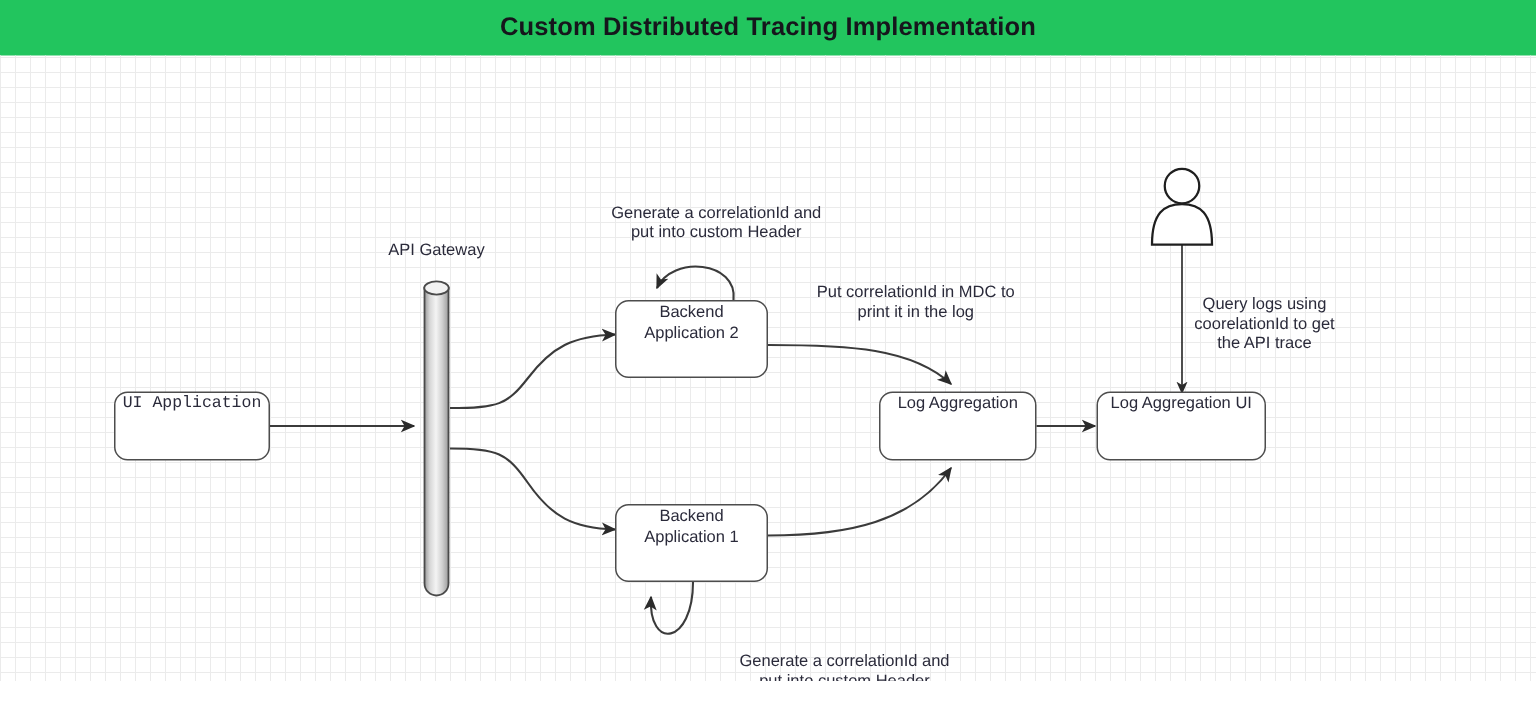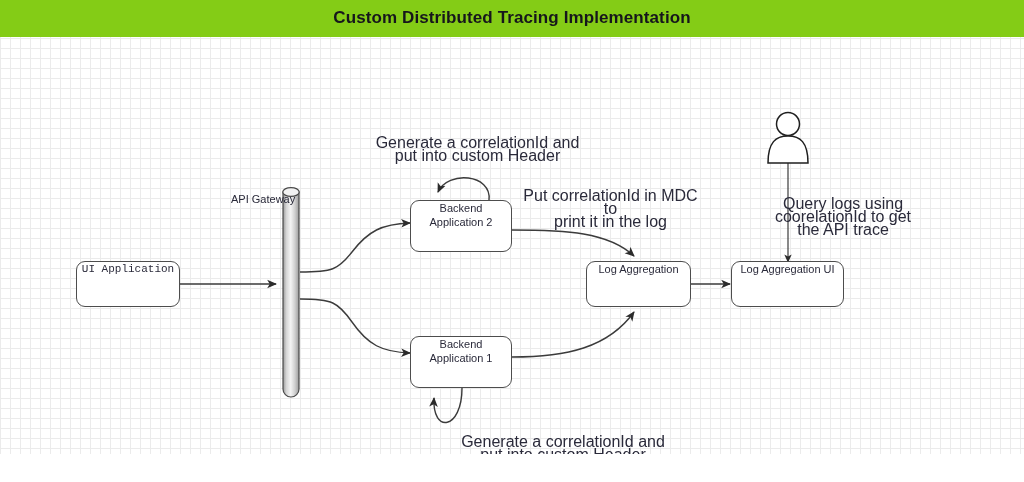--- a/index.html
+++ b/index.html
@@ -10,21 +10,21 @@
   body {
     width: 1024px;
     height: 482px;
     font-family: "Liberation Sans", sans-serif;
     overflow: hidden;
   }
   #canvas {
     position: relative;
     width: 1024px;
     height: 454px;
-    background: #84cc16;
+    background: #22c55e;
     overflow: hidden;
   }
   
   #grid {
     position: absolute;
     left: 0;
     top: 37px;
     width: 1024px;
     height: 445px;
     background-color: #ffffff;
@@ -60,30 +60,30 @@
     display: flex;
     justify-content: center;
     text-align: center;
     font-size: 11px;
     color: #2a2a3a;
     line-height: 14px;
   }
   .note {
     position: absolute;
     text-align: center;
-    font-size: 16px;
+    font-size: 11px;
     color: #2a2a3a;
     line-height: 13px;
     white-space: pre-line;
   }
   .lbl {
     position: absolute;
     font-size: 11px;
     color: #2a2a3a;
-    margin-top: 32px;
+    text-align: center;
   }
   svg.layer {
     position: absolute;
     left: 0;
     top: 0;
     width: 1024px;
     height: 482px;
     overflow: visible;
     pointer-events: none;
   }

